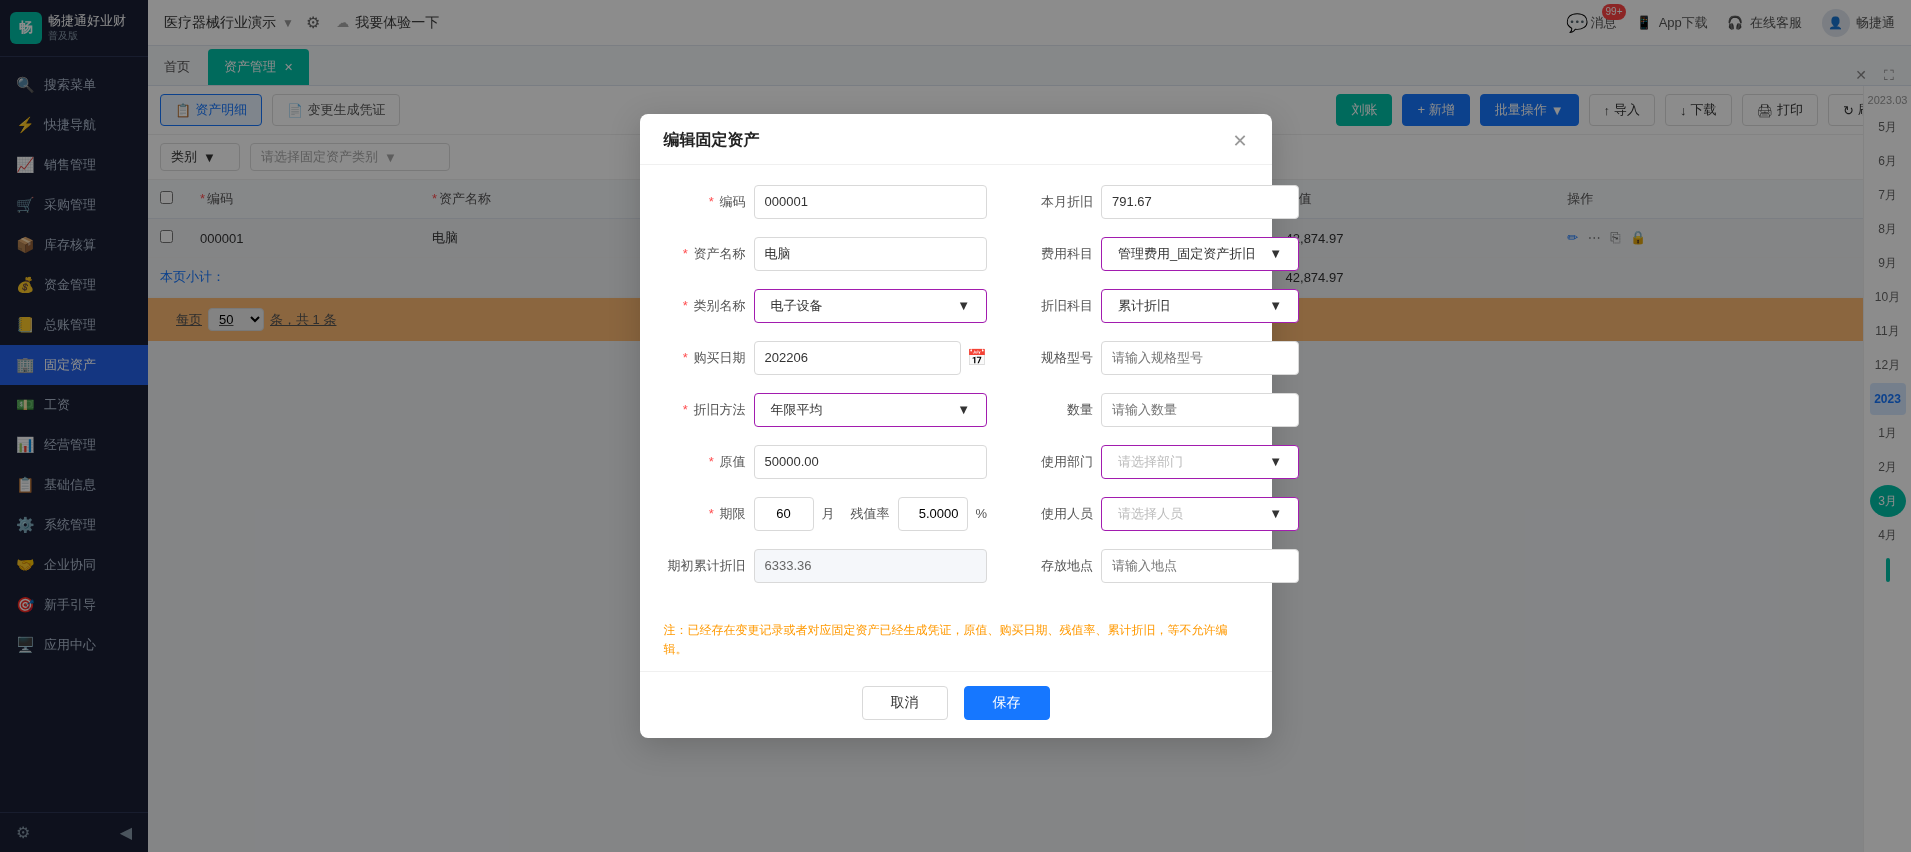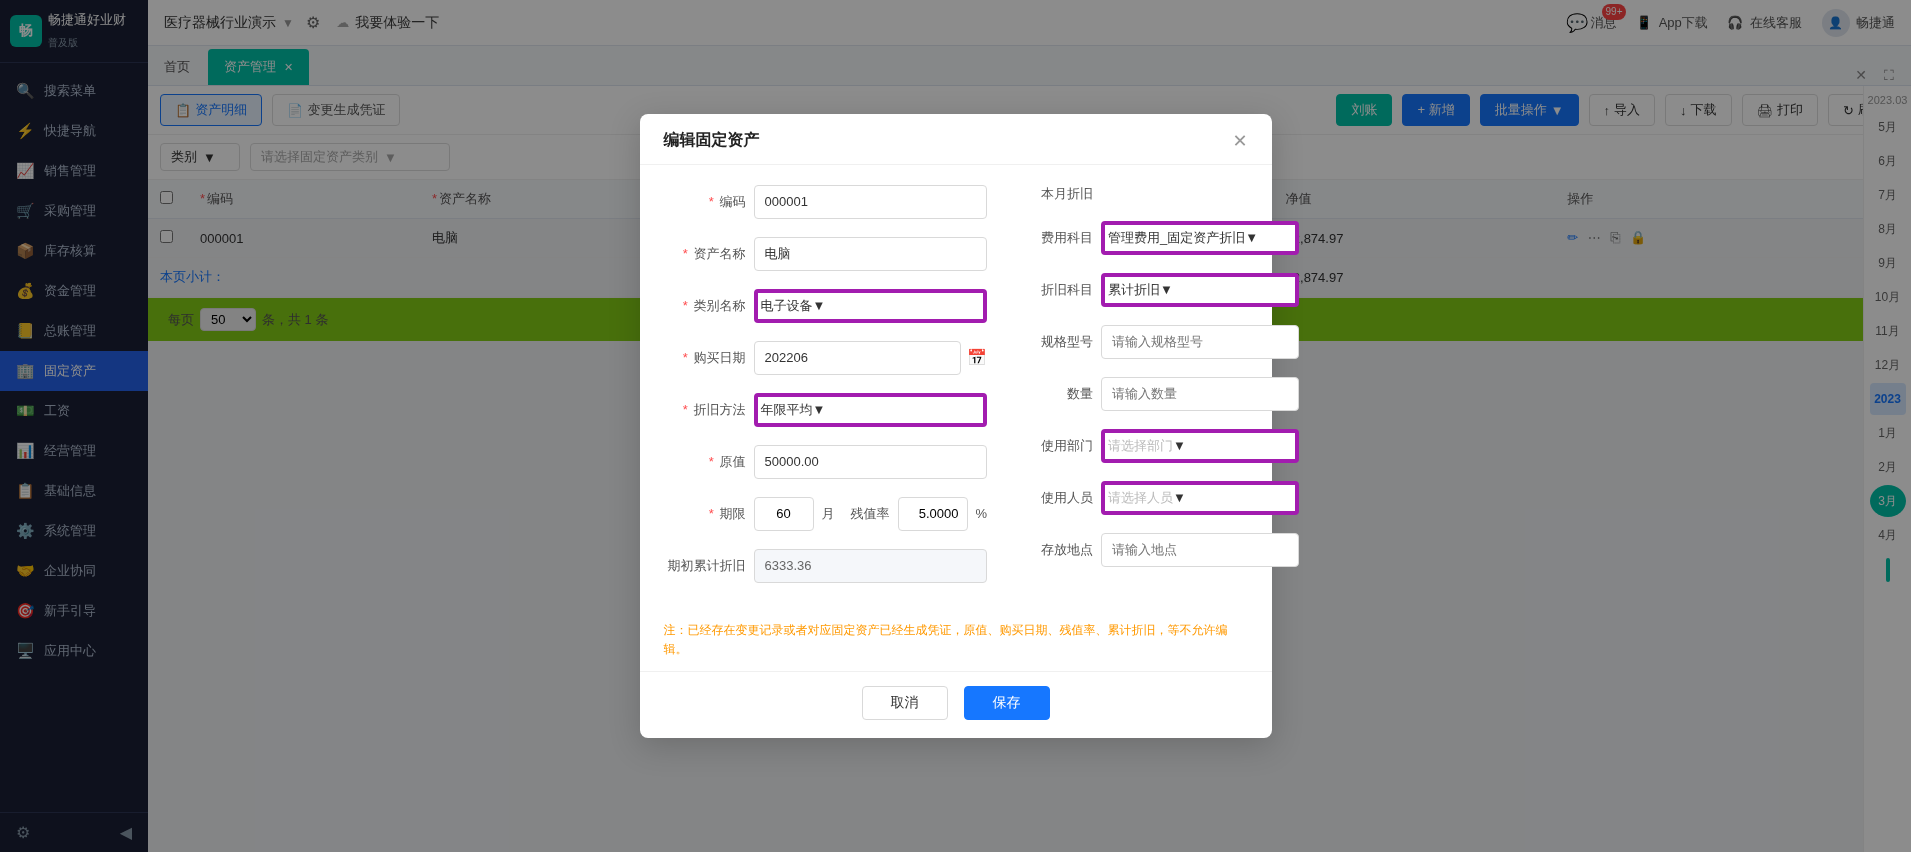--- a/index.html
+++ b/index.html
@@ -12,21 +12,21 @@
       z-index: 10;
     }
     .sidebar-logo {
       display: flex; align-items: center; padding: 12px 10px; border-bottom: 1px solid #2d3654;
     }
     .sidebar-logo-icon {
       width: 32px; height: 32px; background: #00c2a8; border-radius: 6px;
       display: flex; align-items: center; justify-content: center; font-size: 14px; font-weight: bold; color: #fff; margin-right: 6px;
     }
     .sidebar-logo-text { font-size: 13px; line-height: 1.3; color: #fff; }
-    .sidebar-logo-sub { font-size: 10px; color: #8899aa; margin-top: 7px; }
+    .sidebar-logo-sub { font-size: 10px; color: #8899aa; }
     .sidebar-nav { flex: 1; overflow-y: auto; padding: 8px 0; }
     .sidebar-item {
       display: flex; align-items: center; padding: 10px 16px; cursor: pointer; color: #b0bcd0; font-size: 13px;
       transition: background 0.2s;
     }
     .sidebar-item.active { background: #2563eb; color: #fff; }
     .sidebar-item-icon { width: 20px; height: 20px; margin-right: 8px; display: flex; align-items: center; justify-content: center; font-size: 15px; }
     .sidebar-bottom {
       display: flex; align-items: center; justify-content: space-between; padding: 10px 16px; border-top: 1px solid #2d3654;
     }
@@ -140,23 +140,23 @@
     .form-row { display: flex; align-items: center; margin-bottom: 18px; }
     .form-label { width: 90px; text-align: right; font-size: 13px; color: #555; flex-shrink: 0; padding-right: 8px; }
     .form-label .req { color: #ff4d4f; margin-right: 2px; }
     .form-input {
       flex: 1; height: 34px; border: 1px solid #d9d9d9; border-radius: 4px;
       padding: 0 10px; font-size: 13px; color: #333; outline: none;
       background: #fff;
     }
     .form-input.readonly { background: #f5f7fa; color: #666; }
     .form-select-wrap {
-      flex: 1; display: flex; align-items: center; height: 34px; border: 4px solid #a21caf;
-      border-radius: 4px; padding: 0 3px; font-size: 13px; color: #333; cursor: pointer;
-      background: #fff; justify-content: flex-start;
+      flex: 1; display: flex; align-items: center; height: 34px; border: 1px solid #a21caf;
+      border-radius: 4px; padding: 0 16px; font-size: 13px; color: #333; cursor: pointer;
+      background: #fff; justify-content: space-between;
     }
     .form-period-row { display: flex; align-items: center; flex: 1; gap: 8px; }
     .form-input-sm { width: 60px; height: 34px; border: 1px solid #d9d9d9; border-radius: 4px; padding: 0 8px; font-size: 13px; text-align: center; }
     .form-unit { font-size: 13px; color: #555; white-space: nowrap; }
     .form-input-rate { width: 70px; height: 34px; border: 1px solid #d9d9d9; border-radius: 4px; padding: 0 8px; font-size: 13px; text-align: right; }
     .form-cal-icon { margin-left: 6px; color: #999; cursor: pointer; }
     .form-input-wrap { flex: 1; display: flex; align-items: center; position: relative; }
     .modal-note { font-size: 12px; color: #ff9900; padding: 0 24px 12px; line-height: 1.6; }
     .modal-footer {
       display: flex; align-items: center; justify-content: center;
@@ -166,22 +166,22 @@
       padding: 7px 28px; border: 1px solid #d9d9d9; border-radius: 4px;
       background: #fff; font-size: 14px; color: #333; cursor: pointer;
     }
     .btn-save {
       padding: 7px 28px; border: 1px solid #1677ff; border-radius: 4px;
       background: #1677ff; font-size: 14px; color: #fff; cursor: pointer;
     }
 
     
     .pagination-bar {
-      display: flex; align-items: center; padding: 10px 20px; background: #84cc16;
-      border-top: 1px solid #eee; font-size: 13px; color: #555;
+      display: flex; align-items: center; padding: 10px 28px; background: #fdba74;
+      border-top: 1px solid #eee; font-size: 13px; color: #555; text-decoration: underline;
     }
     .page-size-select {
       border: 1px solid #ddd; border-radius: 4px; padding: 2px 6px; font-size: 13px; margin: 0 6px;
     }
   </style>
 </head>
 <body>
 
 <div class="sidebar">
   <div class="sidebar-logo">
@@ -514,20 +514,21 @@
             </div>
             <input class="form-input readonly" value="6333.36" readonly="" style="">
           </div>
 
         </div>
 
         <div>
 
           <div class="form-row">
             <div class="form-label">本月折旧</div>
+            <input class="form-input" value="791.67" style="">
           </div>
 
           <div class="form-row">
             <div class="form-label">费用科目</div>
             <div class="form-select-wrap">
               <span>管理费用_固定资产折旧</span>
               <span>▼</span>
             </div>
           </div>
 

